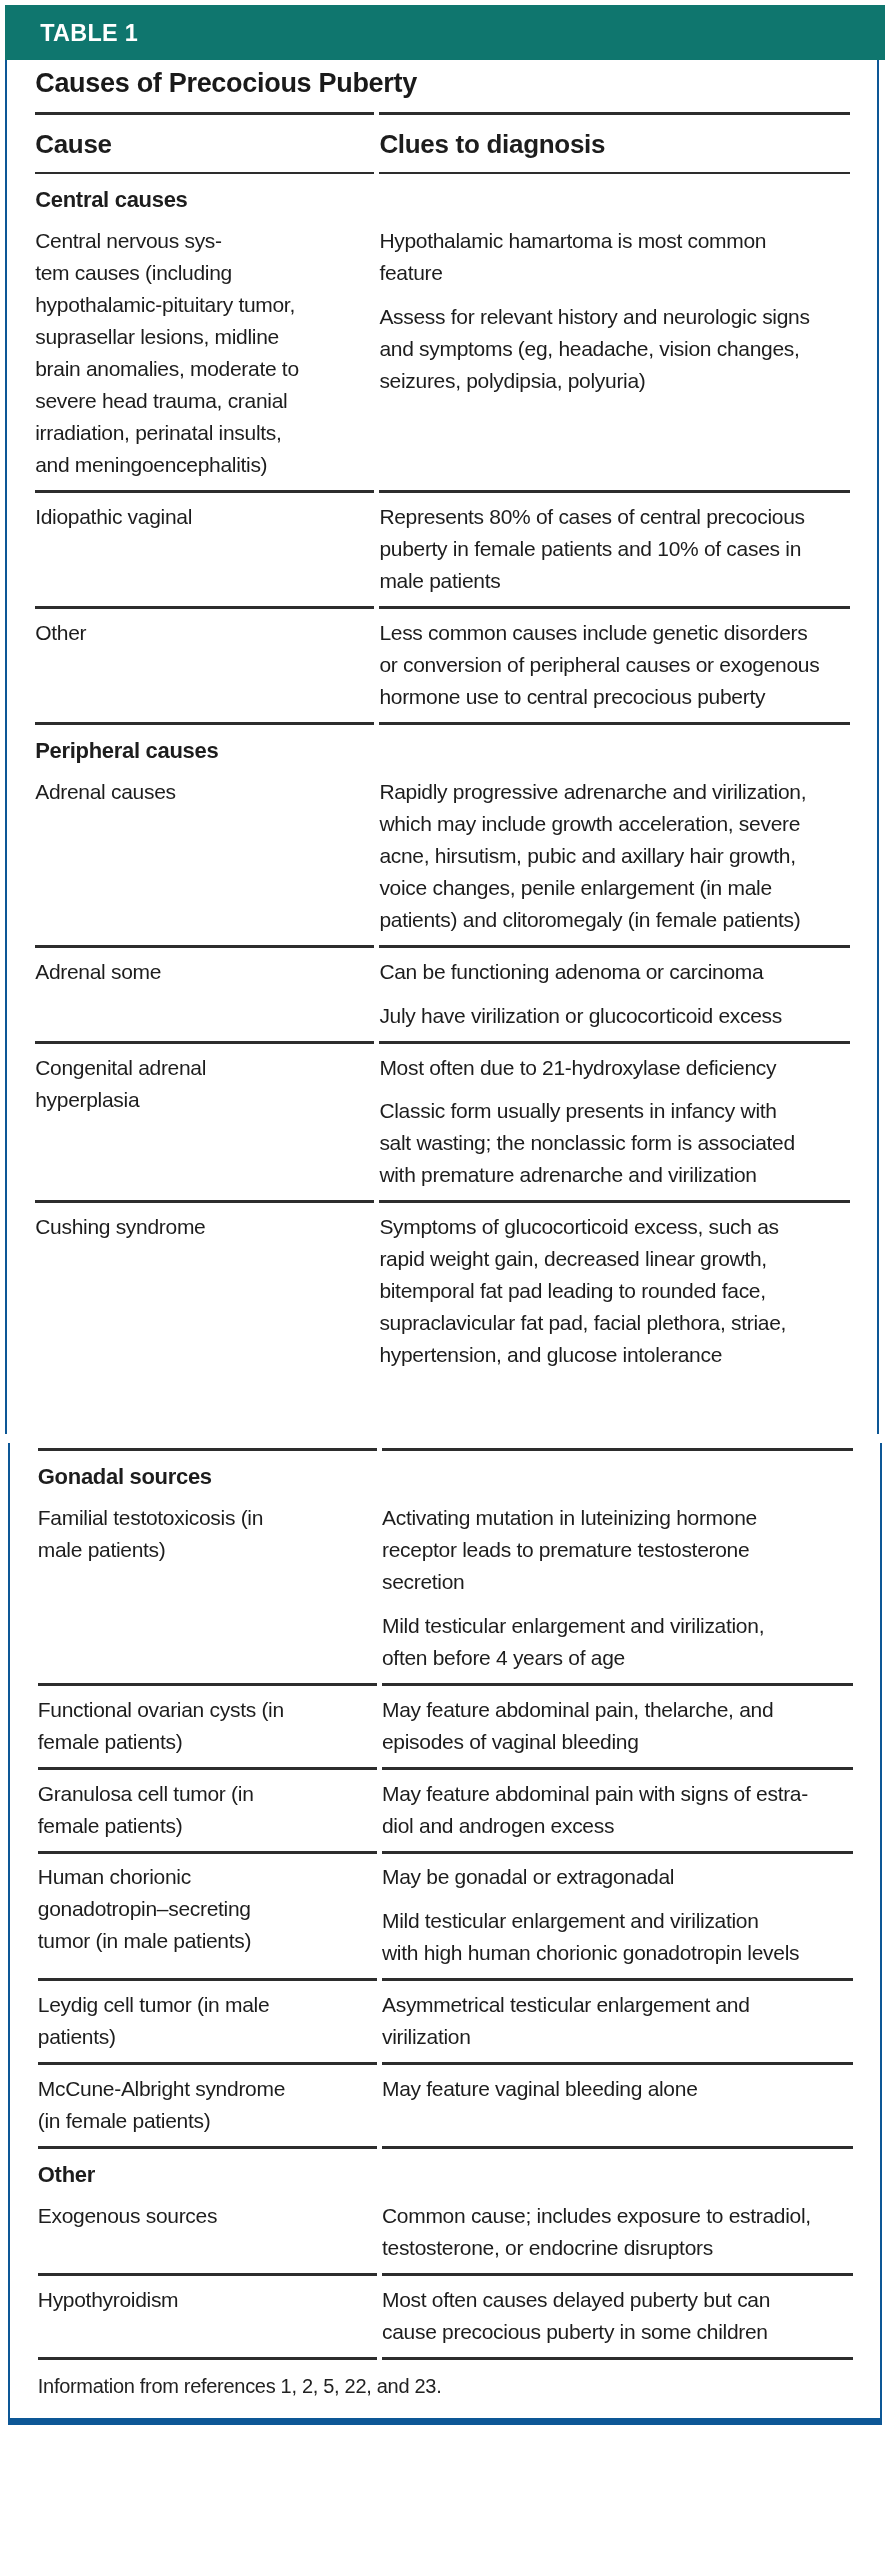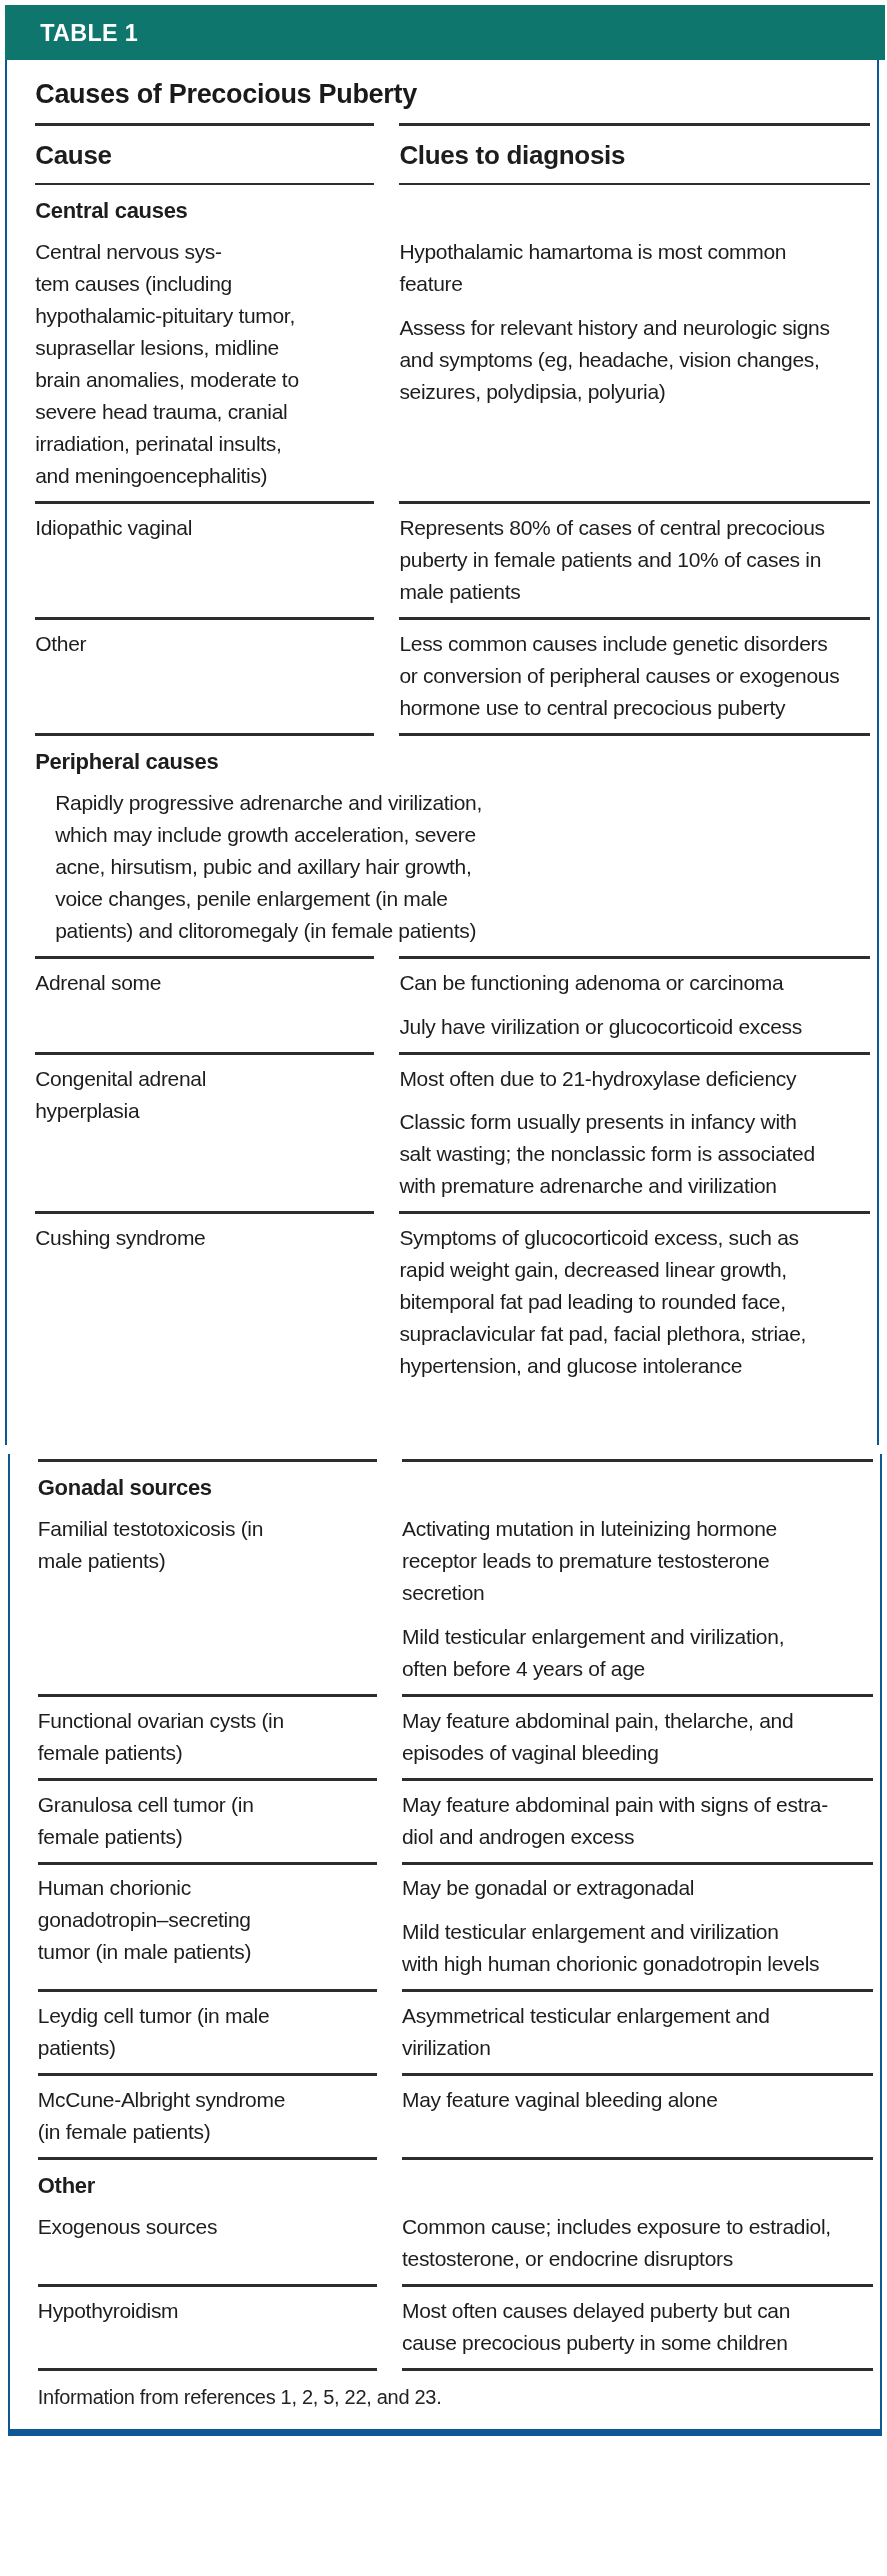--- a/index.html
+++ b/index.html
@@ -39,26 +39,26 @@
     margin-left:7.8px;
     margin-top:9px;
     border-bottom:7.8px solid #0d5796;
     padding-top:5.2px;
     padding-bottom:0;
   }
   .title{
     font-size:27px;
     font-weight:bold;
     color:#1a1a1a;
-    padding:18px 0 13px 0;
+    padding:7px 0 13px 0;
     line-height:32px;
   }
   .row{display:flex;gap:5.2px;}
   .c1{width:339px;flex:none;white-space:nowrap;}
-  .c2{width:471px;flex:none;white-space:nowrap;margin-left:20px;}
+  .c2{width:471px;flex:none;white-space:nowrap;}
   .rule-row .rl{border-top:3.2px solid #2d2d2d;height:0;}
   .rule-row .thick{border-top-width:3.9px;}
   .rule-row .thin{border-top-width:2.6px;}
   .colheader .c1,.colheader .c2{
     font-weight:bold;
     font-size:26px;
     padding:13px 0 11.7px 0;
   }
   .section-heading{
     font-weight:bold;
@@ -129,20 +129,21 @@
         <div class="c2">
           <div class="para">Less common causes include genetic disorders<br>or conversion of peripheral causes or exogenous<br>hormone use to central precocious puberty</div>
         </div>
       </div>
       <div class="row rule-row">
         <div class="c1 rl"></div>
         <div class="c2 rl"></div>
       </div>
       <div class="section-heading">Peripheral causes</div>
       <div class="row datarow">
+        <div class="c1">Adrenal causes</div>
         <div class="c2">
           <div class="para">Rapidly progressive adrenarche and virilization,<br>which may include growth acceleration, severe<br>acne, hirsutism, pubic and axillary hair growth,<br>voice changes, penile enlargement (in male<br>patients) and clitoromegaly (in female patients)</div>
         </div>
       </div>
       <div class="row rule-row">
         <div class="c1 rl"></div>
         <div class="c2 rl"></div>
       </div>
       <div class="row datarow">
         <div class="c1">Adrenal some</div>

